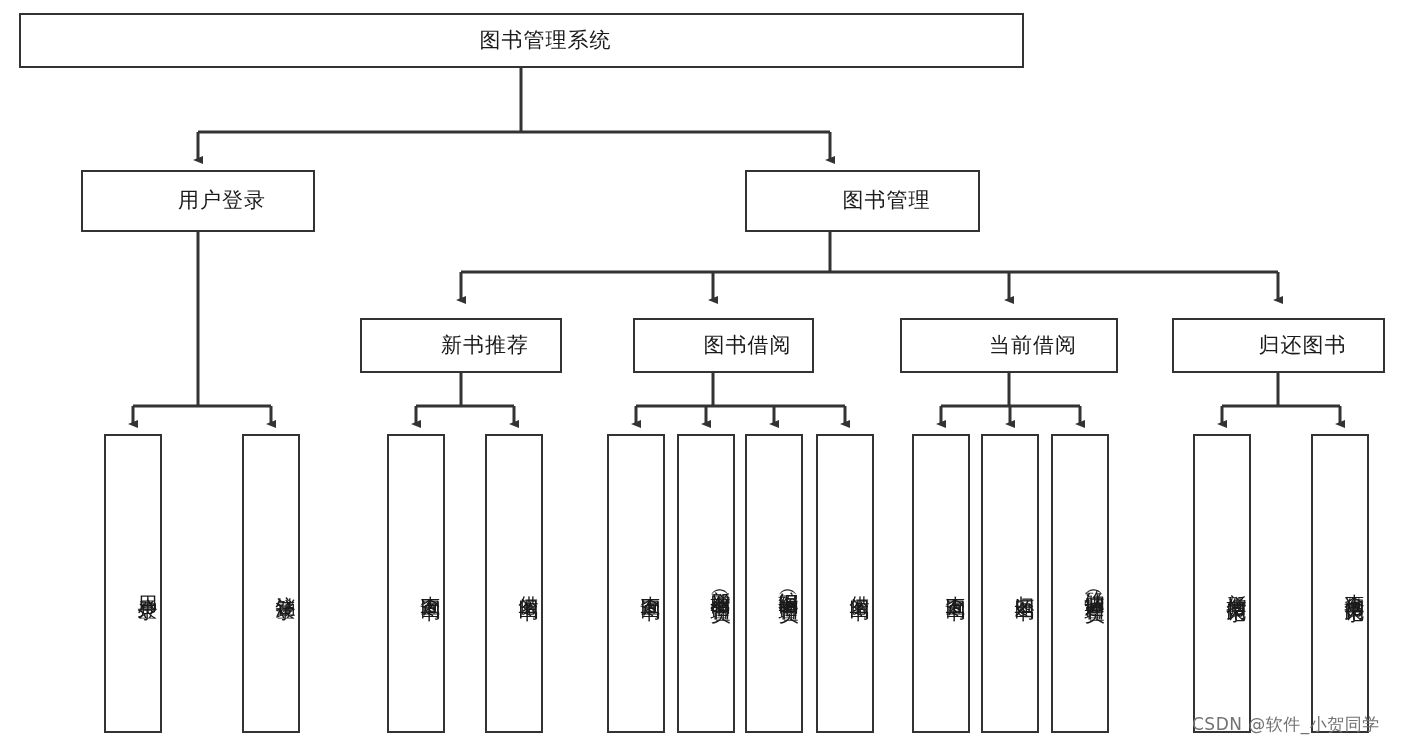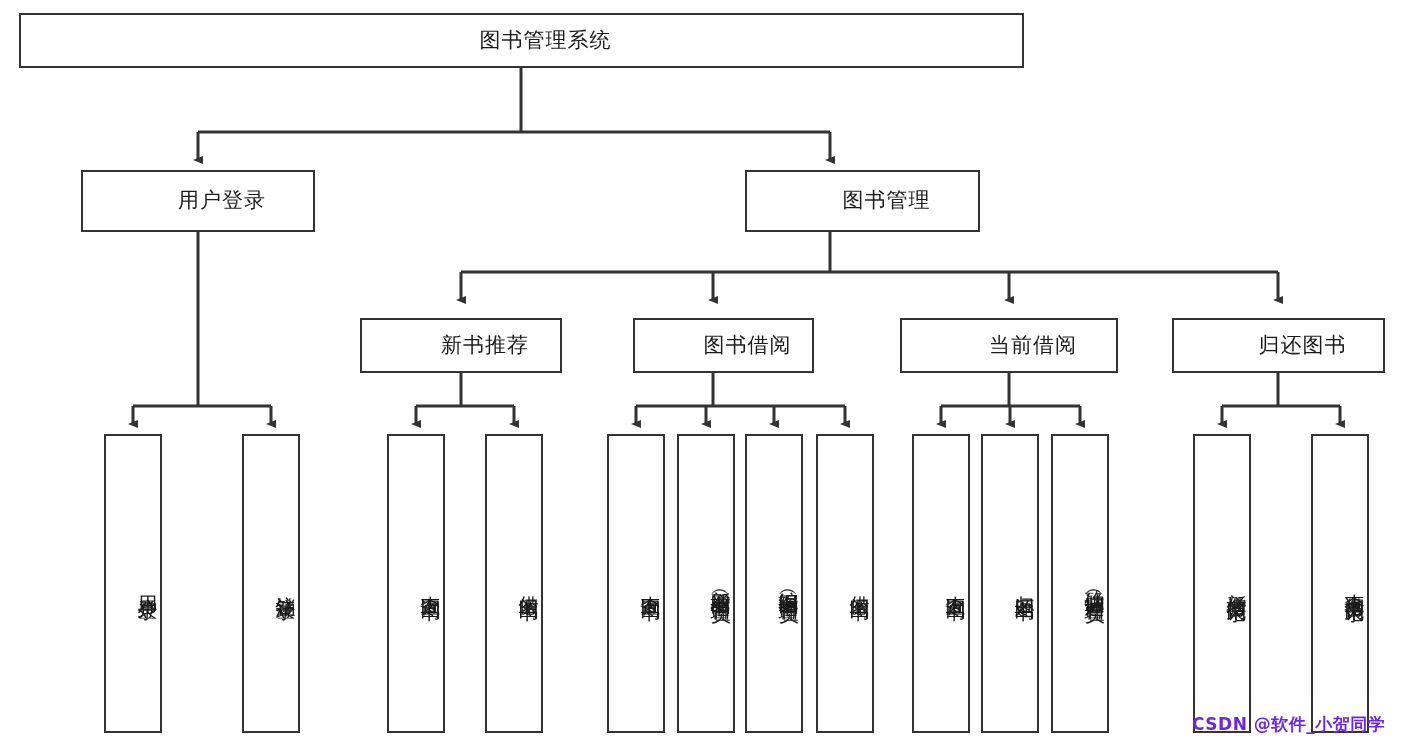--- a/index.html
+++ b/index.html
@@ -53,25 +53,24 @@
     position: absolute;
     left: 0;
     top: 0;
     width: 1405px;
     height: 747px;
     pointer-events: none;
   }
   .watermark {
     position: absolute;
     font-size: 17px;
-    color: #6d28d9;
+    color: #737373;
     letter-spacing: 0.5px;
     white-space: nowrap;
     font-family: "DejaVu Sans", "Liberation Sans", sans-serif;
-    font-weight: bold;
   }
 </style>
 </head>
 <body>
 
 <div id="canvas">
 
   <svg class="links" viewBox="0 0 1405 747">
     <defs>
       <marker id="arrow" markerWidth="10" markerHeight="10" refX="5" refY="5" orient="auto" markerUnits="userSpaceOnUse">

